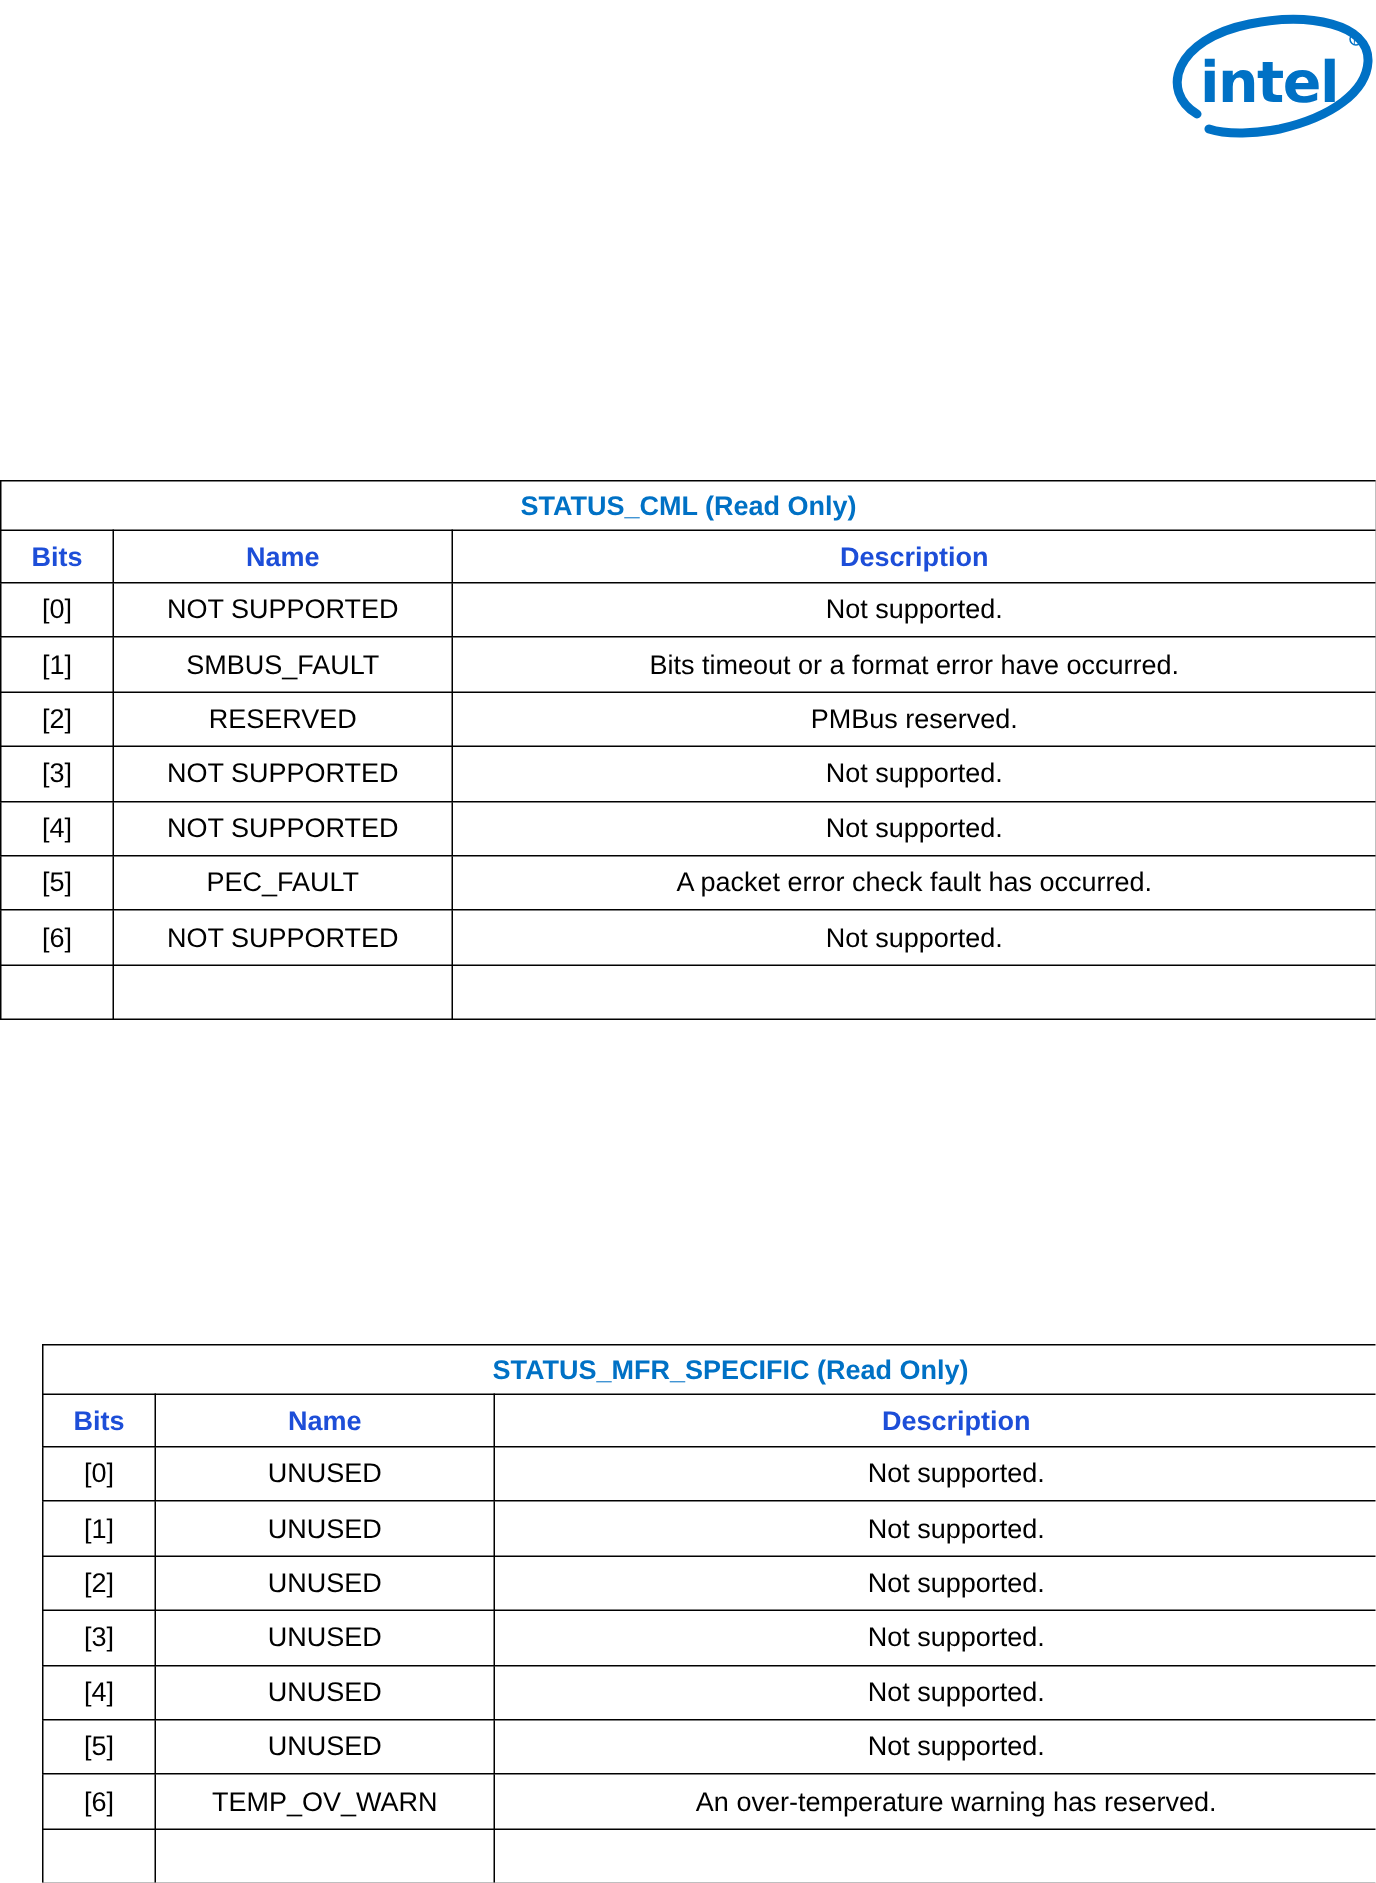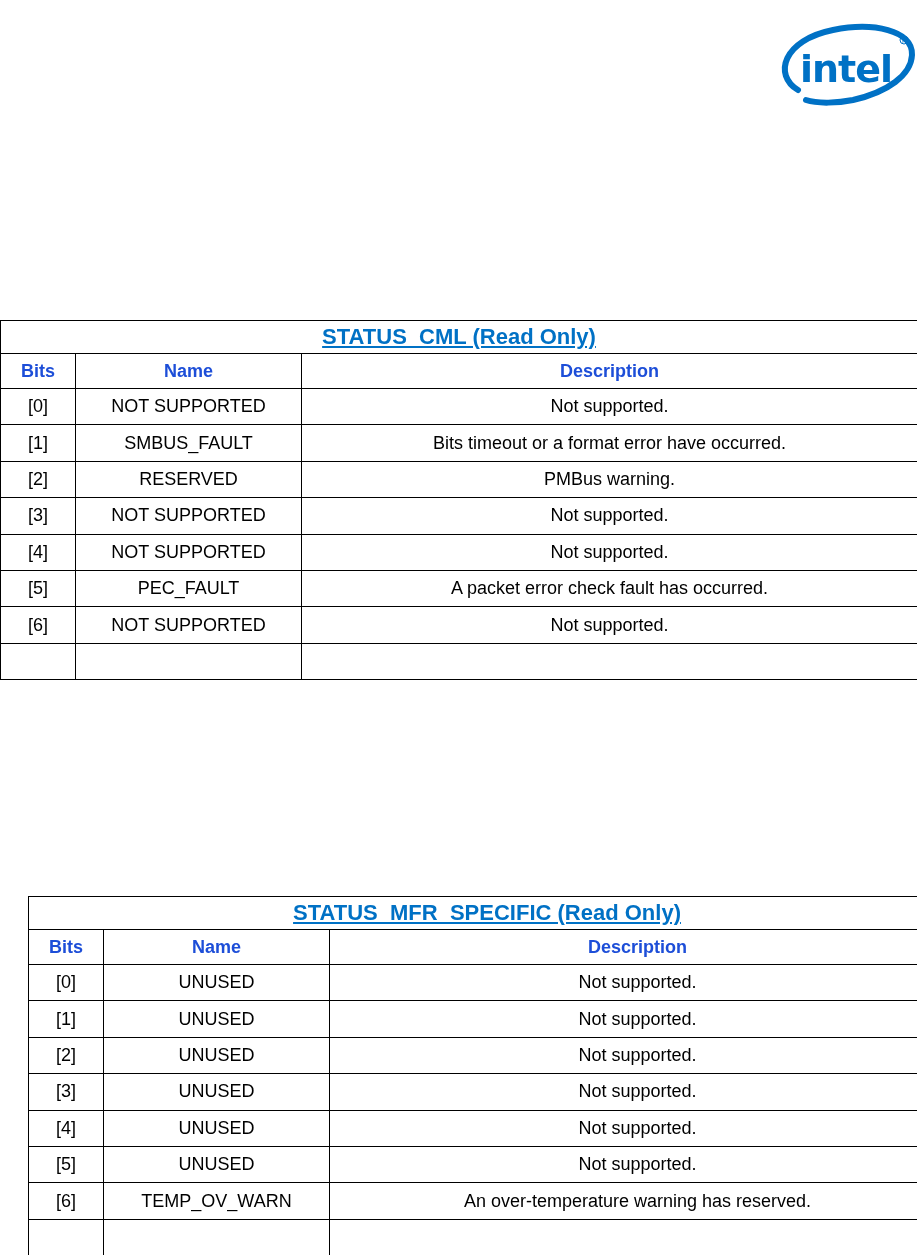--- a/index.html
+++ b/index.html
@@ -1,21 +1,21 @@
 <!DOCTYPE html>
 <html><head>
 <meta charset="utf-8">
 <style>
   html, body { margin: 0; padding: 0; background: #ffffff; }
   body { width: 917px; height: 1255px; position: relative; overflow: hidden;
          font-family: "Liberation Sans", "DejaVu Sans", sans-serif; color: #000; }
-  .logo { position: absolute; left: 778px; top: 20px; width: 138px; height: 88px; }
+  .logo { position: absolute; left: 778px; top: 6px; width: 138px; height: 88px; }
   table.reg { position: absolute; left: 0; width: 917px; border-collapse: collapse; table-layout: fixed; }
   table.reg td, table.reg th { border: 1px solid #000; text-align: center; padding: 0; font-size: 18px; }
-  table.reg .title-row th { height: 32px; color: #0071c5; font-weight: bold; font-size: 22px; text-decoration: underline; }
+  table.reg .title-row th { height: 32px; color: #0071c5; font-weight: bold; font-size: 18px; }
   table.reg .head-row th { height: 34px; color: #1d4ed8; font-weight: bold; }
   table.reg td { height: 35.4px; }
   col.c-bits { width: 75px; }
   col.c-name { width: 226px; }
   col.c-desc { width: 616px; }
   #t1 { top: 320px; }
   #t2 { top: 896px; margin-left: 28px; }
 </style>
 </head>
 <body>
@@ -52,21 +52,21 @@
         <td>Not supported.</td>
       </tr>
     <tr>
         <td>[1]</td>
         <td>SMBUS_FAULT</td>
         <td>Bits timeout or a format error have occurred.</td>
       </tr>
     <tr>
         <td>[2]</td>
         <td>RESERVED</td>
-        <td>PMBus warning.</td>
+        <td>PMBus reserved.</td>
       </tr>
     <tr>
         <td>[3]</td>
         <td>NOT SUPPORTED</td>
         <td>Not supported.</td>
       </tr>
     <tr>
         <td>[4]</td>
         <td>NOT SUPPORTED</td>
         <td>Not supported.</td>

